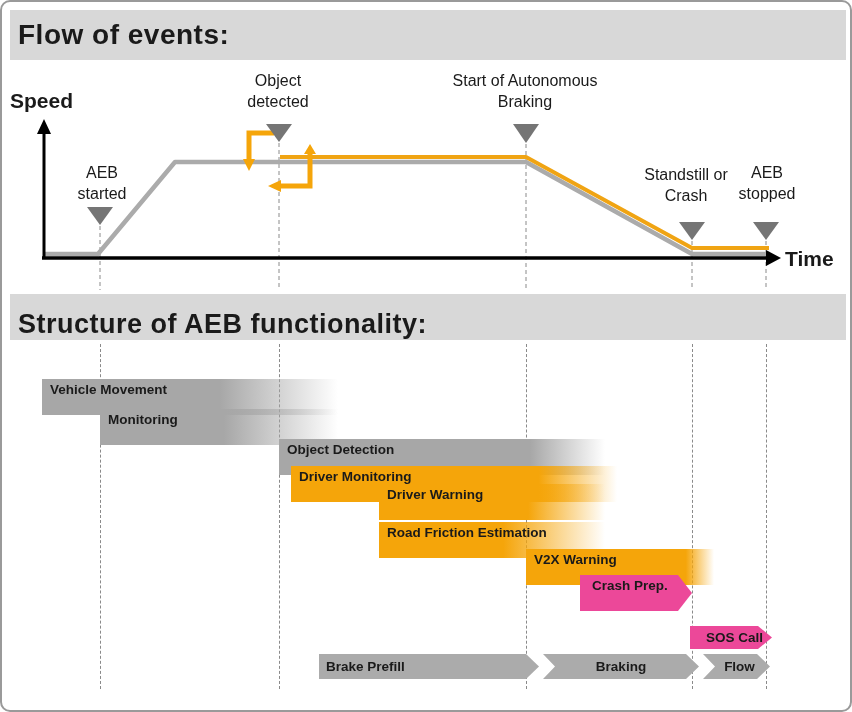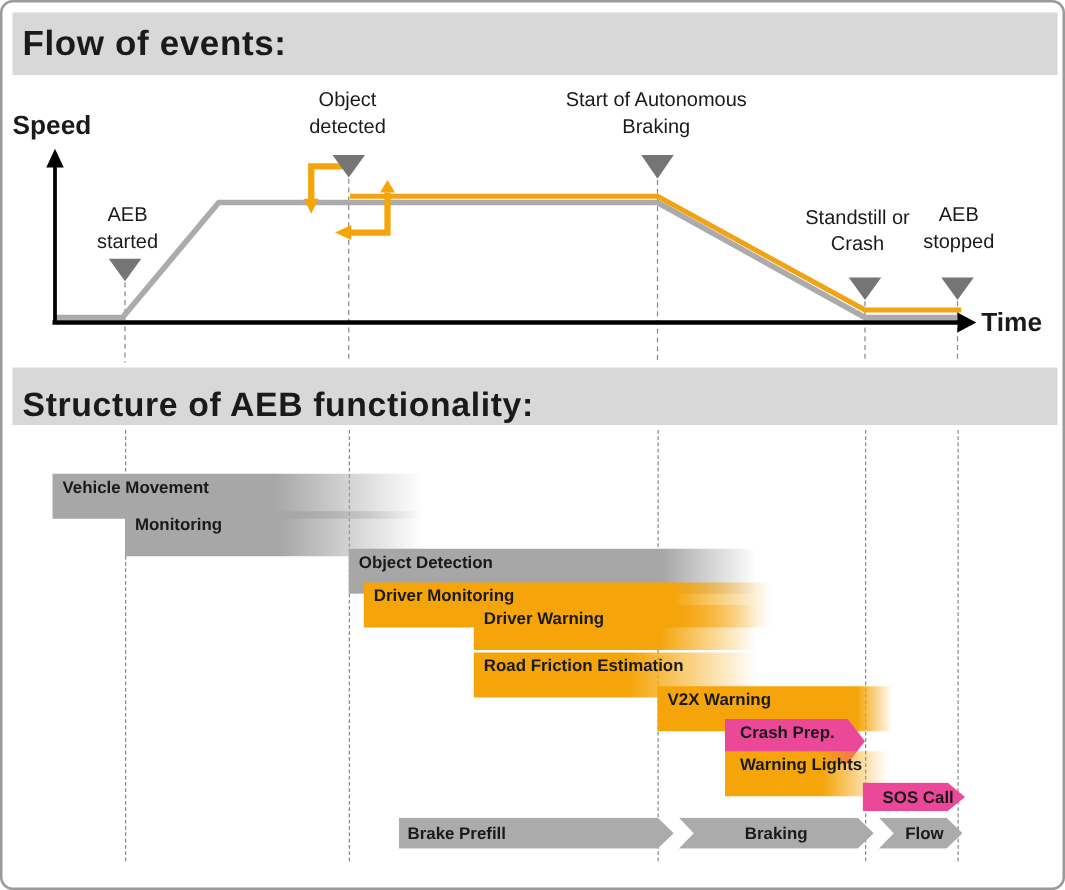--- a/index.html
+++ b/index.html
@@ -125,22 +125,20 @@
   <div class="bar fade-orange" style="left:277px;top:464px;width:326px;margin-left:12px;--solid:76%;">
     <span>Driver Monitoring</span></div>
   <div class="bar fade-orange" style="left:377px;top:482px;width:226px;--solid:66%;">
     <span>Driver Warning</span></div>
   <div class="bar fade-orange" style="left:377px;top:520px;width:226px;--solid:55%;">
     <span>Road Friction Estimation</span></div>
   <div class="bar fade-orange" style="left:524px;top:547px;width:188px;--solid:85%;">
     <span>V2X Warning</span></div>
   <div class="bar arrow-orange" style="left:578px;top:573px;width:112px;">
     <span style="padding-left:12px;">Crash Prep.</span></div>
-  <div class="bar fade-orange" style="left:578px;top:599px;width:130px;--solid:60%;">
-    <span style="padding-left:12px;">Warning Lights</span></div>
   <div class="bar arrow-orange" style="left:688px;top:624px;width:82px;height:23px;line-height:23px;">
     <span style="padding-left:16px;">SOS Call</span></div>
 
   <div class="chev tip" style="left:317px;width:220px;padding-left:7px;">
     <span>Brake Prefill</span></div>
   <div class="chev notch-tip center" style="left:541px;width:156px;">
     <span>Braking</span></div>
   <div class="chev notch-tip center" style="left:701px;width:67px;padding-left:6px;">
     <span>Flow</span></div>
 

